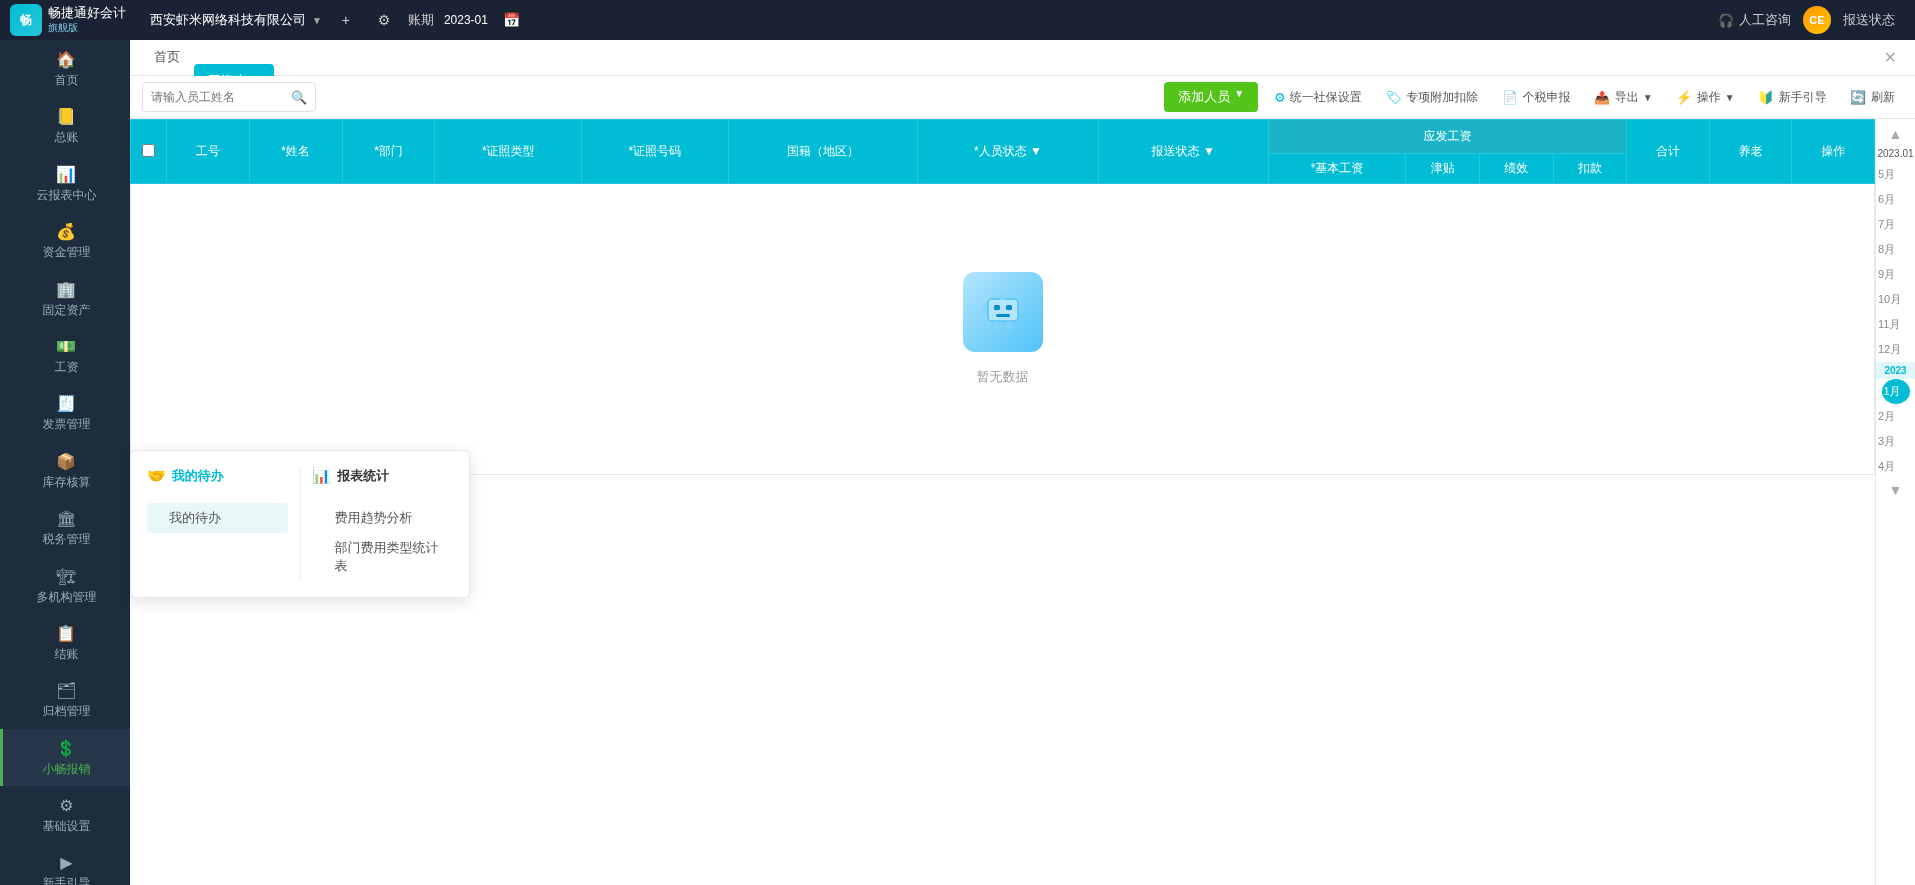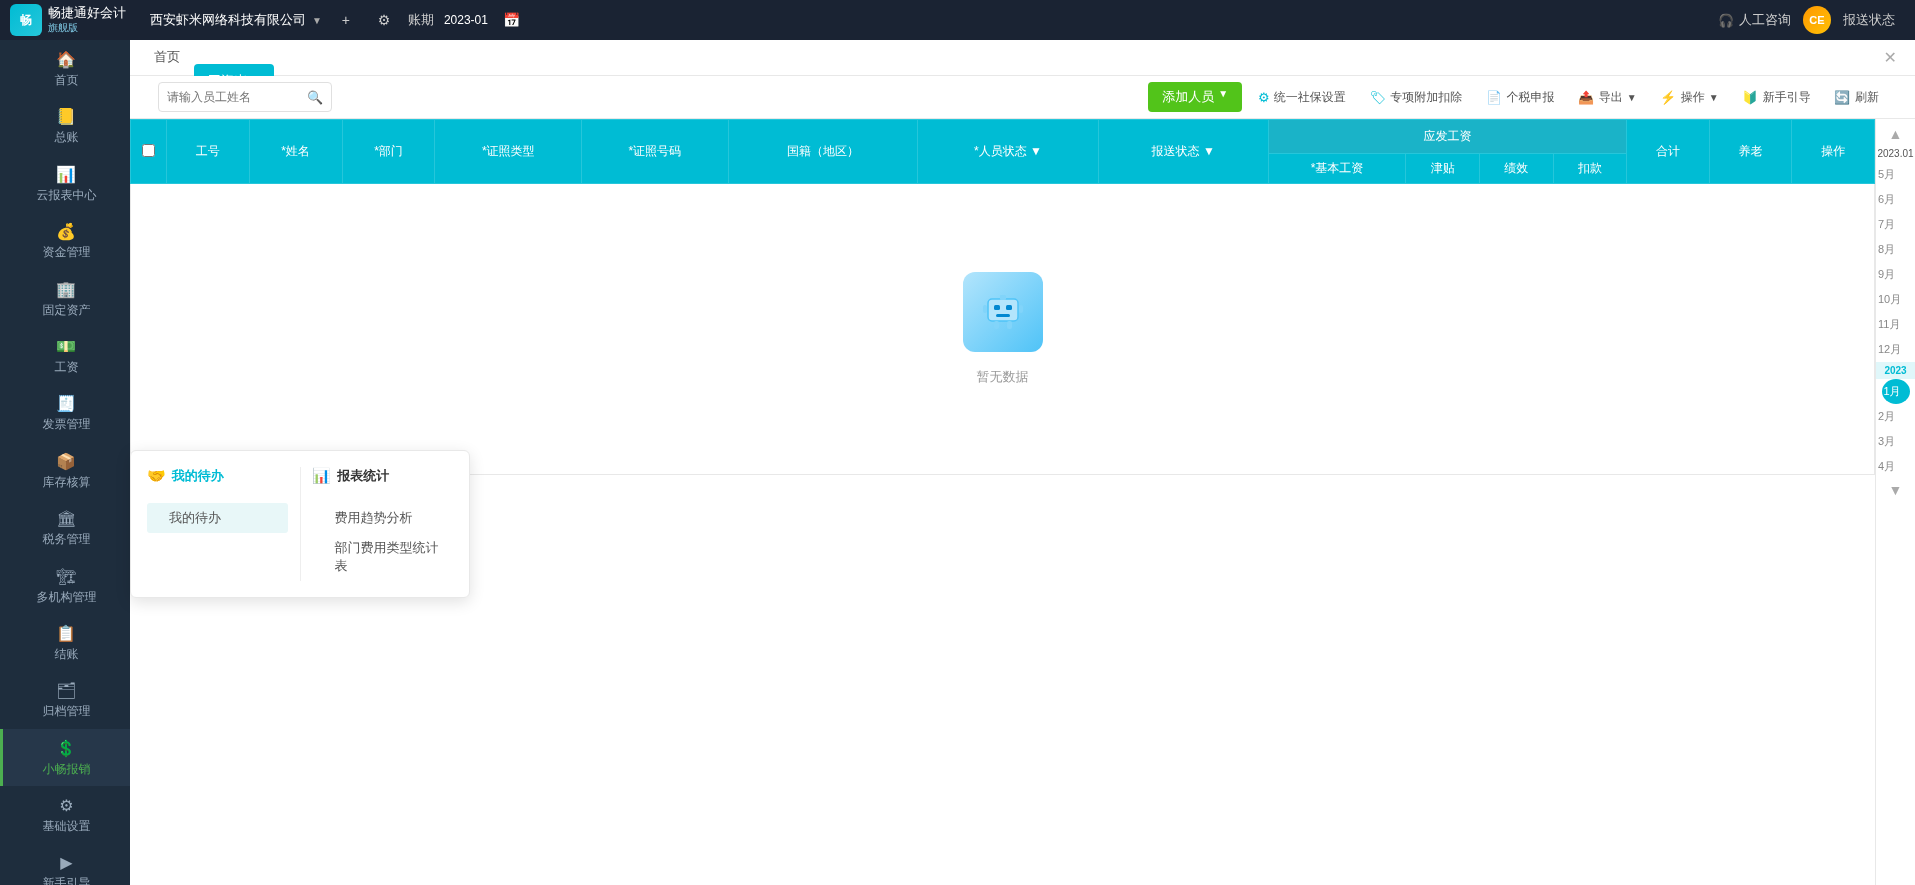--- a/index.html
+++ b/index.html
@@ -129,21 +129,21 @@
       margin-top: 48px;
     }
     .tab-close {
       margin-left: 6px; cursor: pointer; font-size: 12px;
     }
 
     
     .toolbar {
       background: white;
       display: flex; align-items: center;
-      padding: 6px 28px;
+      padding: 6px 12px;
       gap: 8px;
       border-bottom: 1px solid #e8e8e8;
       flex-shrink: 0;
     }
     .search-input-wrap {
       display: flex; align-items: center;
       border: 1px solid #e0e0e0;
       border-radius: 4px;
       padding: 0 8px;
       height: 30px;

